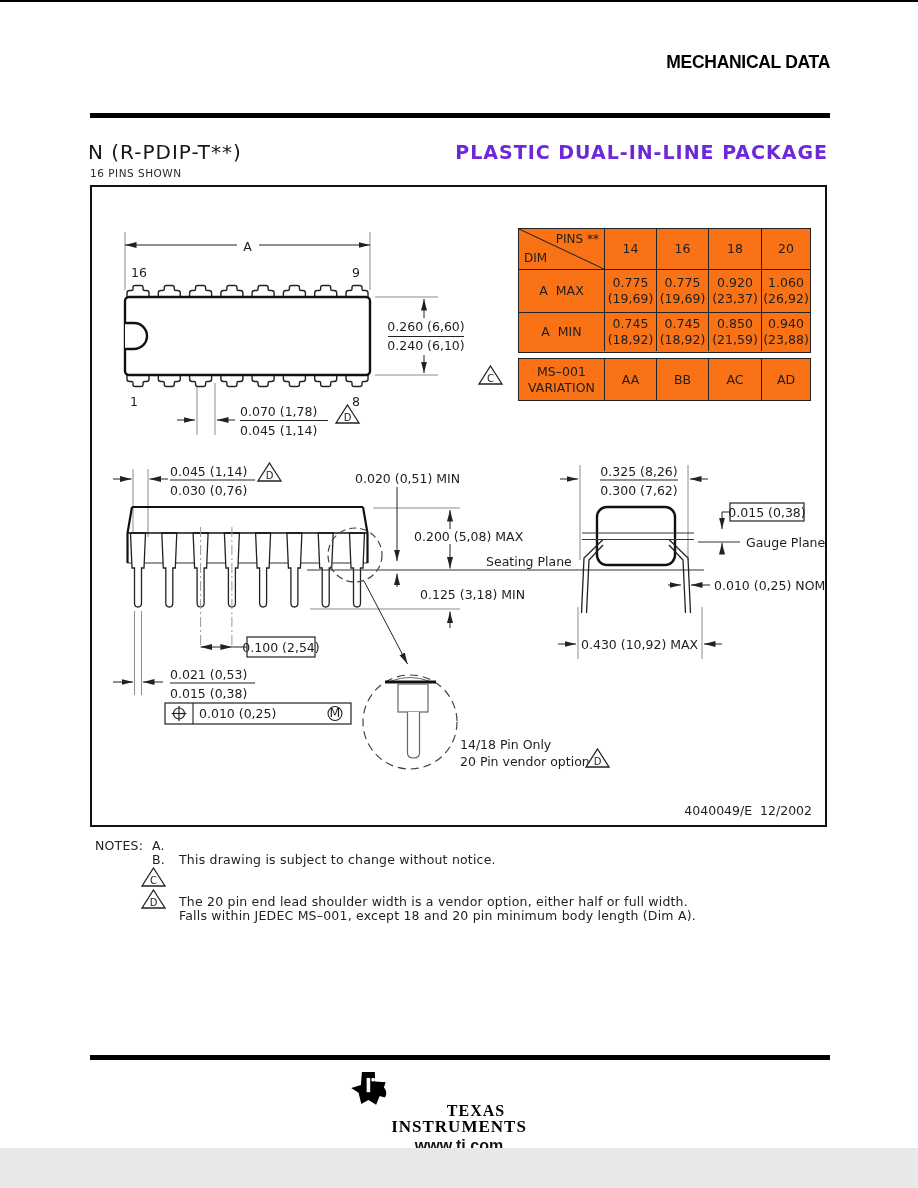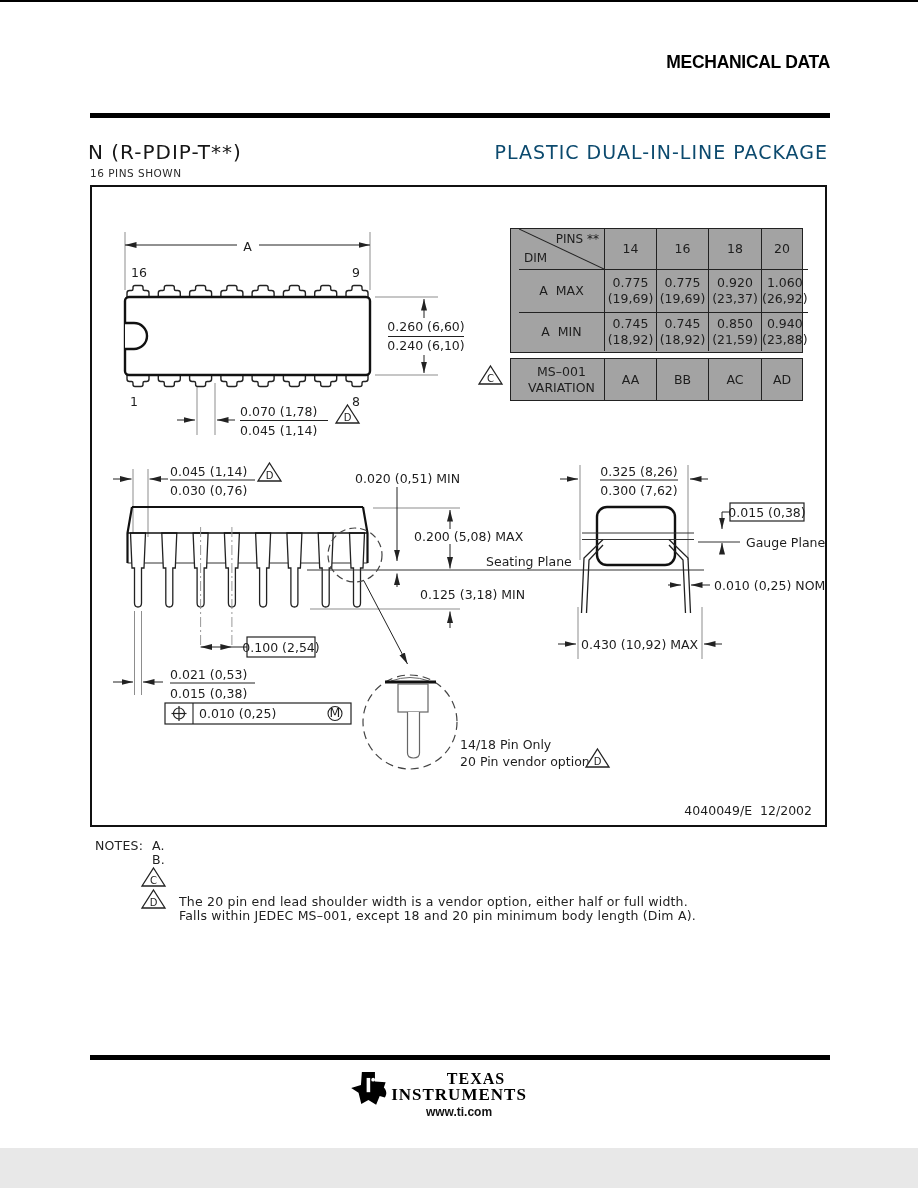--- a/index.html
+++ b/index.html
@@ -4,28 +4,28 @@
 <style>
   html,body{margin:0;padding:0;background:#e8e8e8;}
   #page{position:relative;width:918px;height:1148px;background:#ffffff;overflow:hidden;
         font-family:"DejaVu Sans",sans-serif;color:#1d1d1d;}
   .abs{position:absolute;}
   
   #doc-title{top:52px;right:88px;font-family:"Liberation Sans",sans-serif;
              font-weight:bold;font-size:17.5px;letter-spacing:-0.3px;color:#000;}
   .rule{left:90px;width:740px;height:5px;background:#000;}
   #pkg-code{left:88px;top:140px;font-size:20px;letter-spacing:1px;color:#161616;}
-  #pkg-name{right:90px;top:141px;font-size:19px;letter-spacing:1px;color:#0c4a6e;}
+  #pkg-name{right:90px;top:141px;font-size:19px;letter-spacing:1px;color:#6d28d9;font-weight:bold;}
   #pins-shown{left:90px;top:167px;font-size:10.5px;letter-spacing:0.5px;color:#2a2a2a;}
   
   #frame{left:90px;top:185px;width:733px;height:638px;border:2px solid #111;}
   #drawing{position:absolute;left:0;top:0;}
   
   #dimtable{left:510px;top:228px;width:293px;font-size:12.5px;color:#1d1d1d;}
-  .tblbox{position:absolute;left:0;border:1.5px solid #222;box-sizing:border-box;background:#a3a3a3;padding-left:8px;}
+  .tblbox{position:absolute;left:8px;border:1.5px solid #222;box-sizing:border-box;background:#f97316;}
   #tbl-main{top:0;width:293px;height:125px;}
   #tbl-var{top:130px;width:293px;height:43px;display:grid;grid-template-columns:85px 52px 52px 53px auto;}
   .trow{display:grid;grid-template-columns:85px 52px 52px 53px auto;}
   .tcell{border-left:1.2px solid #222;border-top:1.2px solid #222;display:flex;
          align-items:center;justify-content:center;text-align:center;
          white-space:pre-wrap;line-height:1.25;box-sizing:border-box;}
   .trow .tcell:first-child, #tbl-var .tcell:first-child{border-left:none;}
   .row0 .tcell{border-top:none;}
   #tbl-var .tcell{border-top:none;}
   .corner{position:relative;}
@@ -34,24 +34,24 @@
   .corner .cl-bot{position:absolute;left:5px;bottom:3px;font-size:12px;}
   
   .tri{width:27px;height:22px;}
   .tri polygon{fill:#fff;stroke:#222;stroke-width:1.3;}
   .tri text{font-size:10px;fill:#222;font-family:"DejaVu Sans",sans-serif;}
   
   .note-txt{font-size:12.5px;color:#222;letter-spacing:0.2px;white-space:pre;}
   
   #brand{left:0;top:1070px;width:918px;text-align:center;}
   #brand-rows{position:relative;display:inline-block;}
-  .brand-serif{font-family:"Liberation Serif",serif;font-weight:bold;color:#000;letter-spacing:1px;}
+  .brand-serif{font-family:"Liberation Serif",serif;font-weight:bold;color:#000;letter-spacing:1px;margin-top:32px;}
   #brand-top{font-size:16px;}
   #brand-bottom{font-size:17px;margin-top:-3px;}
-  #brand-url{font-family:"Liberation Sans",sans-serif;font-weight:bold;font-size:12px;color:#111;}
+  #brand-url{font-family:"Liberation Sans",sans-serif;font-weight:bold;font-size:16px;color:#111;}
   
   #drawing text{font-family:"DejaVu Sans",sans-serif;font-size:12.5px;fill:#1d1d1d;}
   #drawing .dim{stroke:#222;stroke-width:1;fill:none;}
   #drawing .thin{stroke:#8d8d8d;stroke-width:1;fill:none;}
   #drawing .body{stroke:#111;fill:#fff;}
   #drawing .mid{stroke:#333;stroke-width:1;fill:none;}
 </style>
 </head>
 <body>
 
@@ -336,20 +336,21 @@
   <div class="abs" style="left:584px;top:747px;">
     <svg class="tri" viewBox="0 0 27 22">
         <polygon points="13.5,2 25,20 2,20"></polygon>
       <text x="13.5" y="17.5" text-anchor="middle">D</text>
       </svg>
   </div>
 
   <div class="abs note-txt" style="left:95px;top:838px;">NOTES:</div>
   <div class="abs note-txt" style="left:152px;top:838px;">A.</div>
   <div class="abs note-txt" style="left:152px;top:852px;">B.</div>
+  <div class="abs note-txt" style="left:179px;top:852px;">This drawing is subject to change without notice.</div>
 
   <div class="abs" style="left:140px;top:866px;">
     <svg class="tri" viewBox="0 0 27 22">
         <polygon points="13.5,2 25,20 2,20"></polygon>
       <text x="13.5" y="17.5" text-anchor="middle">C</text>
       </svg>
   </div>
   <div class="abs note-txt" style="left:179px;top:872px;margin-top:36px;">Falls within JEDEC MS–001, except 18 and 20 pin minimum body length (Dim A).</div>
 
   <div class="abs" style="left:140px;top:888px;">

